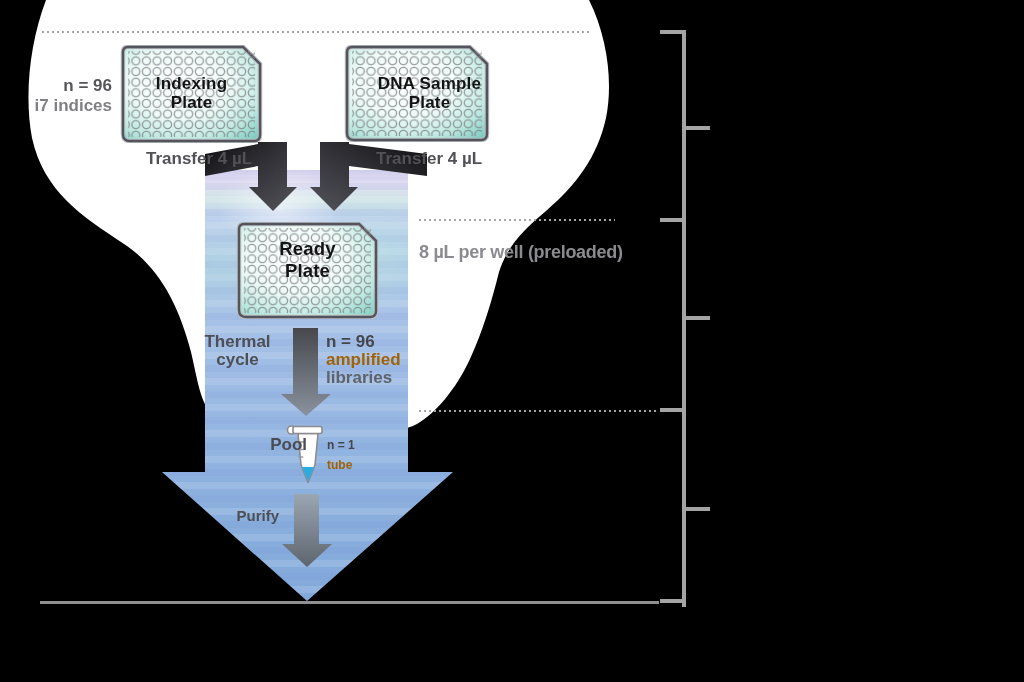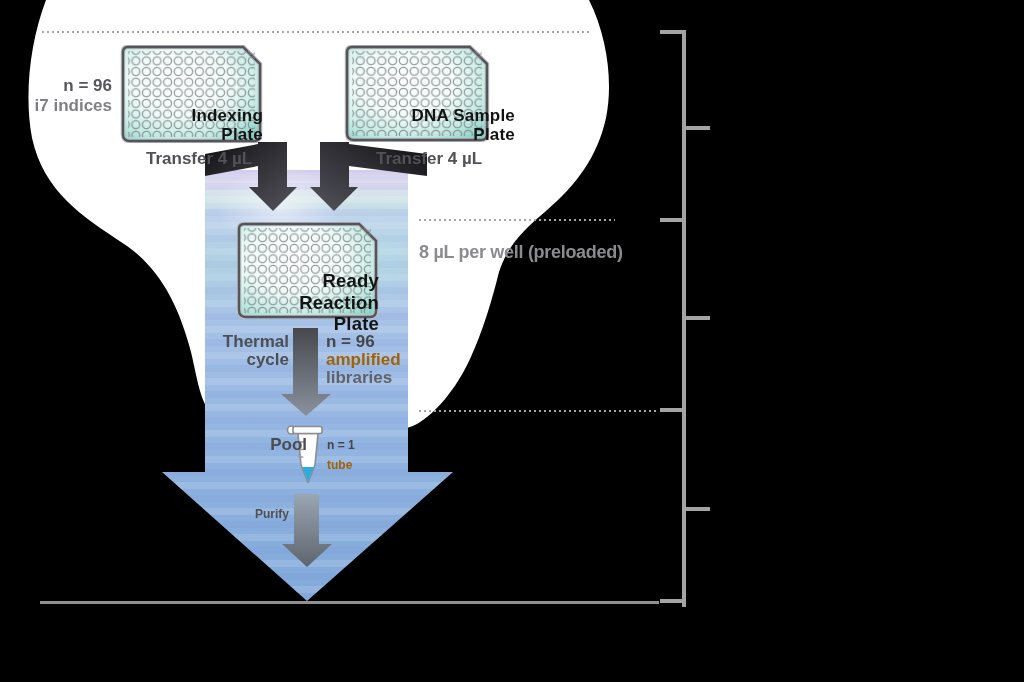--- a/index.html
+++ b/index.html
@@ -2,21 +2,21 @@
 <html><head>
 <meta charset="utf-8">
 <style>
   html,body{margin:0;padding:0;background:#000;}
   #stage{position:relative;width:1024px;height:682px;background:#000;overflow:hidden;
          font-family:"Liberation Sans","DejaVu Sans",sans-serif;font-weight:bold;}
   .abs{position:absolute;}
   .dotline{height:2px;background:repeating-linear-gradient(90deg,#a6a6a6 0 2px,transparent 2px 5px);z-index:2;}
   .solidline{background:#909090;z-index:2;}
   .bracket{background:#a4a4a4;z-index:2;}
-  .plate-title{z-index:5;text-align:right;color:#131313;letter-spacing:.2px;margin-top:32px;}
+  .plate-title{z-index:5;text-align:center;color:#131313;letter-spacing:.2px;}
   .lbl{z-index:6;white-space:nowrap;}
   .flow-arrow{
     left:162px;top:170px;width:291px;height:431px;z-index:1;
     clip-path:polygon(43px 0,246px 0,246px 302px,291px 302px,145px 431px,0 302px,43px 302px);
     background:
       radial-gradient(90px 60px at 118px 38px, rgba(255,255,255,.55), rgba(255,255,255,0) 70%),
       radial-gradient(130px 85px at 210px 85px, rgba(182,236,221,.45), rgba(182,236,221,0) 70%),
       radial-gradient(120px 80px at 60px 95px, rgba(170,225,215,.35), rgba(170,225,215,0) 70%),
       repeating-linear-gradient(180deg, rgba(255,255,255,.13) 0 7px, rgba(255,255,255,0) 7px 13px, rgba(108,128,208,.10) 13px 20px, rgba(108,128,208,0) 20px 26px),
       linear-gradient(180deg,#c9c5ea 0,#e2def2 14px,#cfe4e6 30px,#bfd0ee 48px,#b6cbea 78px,#aac4e7 130px,#9dbbe4 210px,#8eb2df 300px,#82a9da 431px);
@@ -130,28 +130,27 @@
       <pattern id="pwC" width="10.66" height="10.62" patternUnits="userSpaceOnUse">
         <circle cx="5.3" cy="5.3" r="4" fill="none" stroke="#7c8287" stroke-width="1.3" opacity="0.8"></circle>
       </pattern>
     </defs>
     <path d="M8,2 L124,2 L141,19 L141,90 Q141,96 135,96 L10,96 Q3,96 3,89 L3,7 Q3,2 8,2 Z" fill="url(#pgC)" stroke="#b9bec1" stroke-width="4.5"></path>
     <path d="M8,2 L124,2 L141,19 L141,90 Q141,96 135,96 L10,96 Q3,96 3,89 L3,7 Q3,2 8,2 Z" fill="none" stroke="#54555c" stroke-width="2.4"></path>
     <rect x="8" y="6" width="128" height="86" fill="url(#pwC)"></rect>
   </svg>
   <div class="abs plate-title" style="left:236px;top:238px;width:143px;font-size:18.5px;line-height:21.5px;">
     <div>Ready</div>
-    <div>Reaction</div>
     <div>Plate</div>
   </div>
 
   <div class="abs lbl" style="left:419px;top:242px;font-size:18px;letter-spacing:-0.3px;color:#8b8b8f;">8 µL per well (preloaded)</div>
 
   <div class="abs step-arrow" style="left:280px;top:328px;width:52px;height:88px;--h1:66px;background:linear-gradient(180deg,#46484d,#8a929e);"></div>
-  <div class="abs lbl" style="left:186px;top:333px;width:103px;text-align:right;font-size:17px;line-height:18px;color:#4d4f54;">
+  <div class="abs lbl" style="left:186px;top:333px;width:103px;text-align:center;font-size:17px;line-height:18px;color:#4d4f54;">
     <div>Thermal</div>
     <div>cycle</div>
   </div>
   <div class="abs lbl" style="left:326px;top:333px;font-size:17px;line-height:18px;">
     <div style="color:#44464b">n = 96</div>
     <div style="color:#a16207">amplified</div>
     <div style="color:#5f6369">libraries</div>
   </div>
 
   <svg class="abs" style="left:284px;top:420px;z-index:4" width="44" height="68" viewBox="0 0 44 68">
@@ -161,15 +160,15 @@
     <circle cx="7.5" cy="10" r="4" fill="#ffffff" stroke="#8c8c90" stroke-width="1.6"></circle>
     <rect x="9" y="6.5" width="29" height="7" rx="2" fill="#ffffff" stroke="#8c8c90" stroke-width="1.6"></rect>
   </svg>
   <div class="abs lbl" style="left:260px;top:435px;width:47px;text-align:right;font-size:17px;color:#4a4c51;">Pool</div>
   <div class="abs lbl" style="left:327px;top:435px;font-size:12px;line-height:20px;">
     <div style="color:#44464b">n = 1</div>
     <div style="color:#a16207">tube</div>
   </div>
 
   <div class="abs step-arrow" style="left:281px;top:494px;width:52px;height:73px;--h1:50px;background:linear-gradient(180deg,#9aa6b3,#5d646d);"></div>
-  <div class="abs lbl" style="left:200px;top:507px;width:89px;text-align:right;font-size:12px;color:#4d4f54;">Purify</div>
+  <div class="abs lbl" style="left:190px;top:507px;width:89px;text-align:right;font-size:15px;color:#4d4f54;">Purify</div>
 
 </div>
 
 </body></html>

